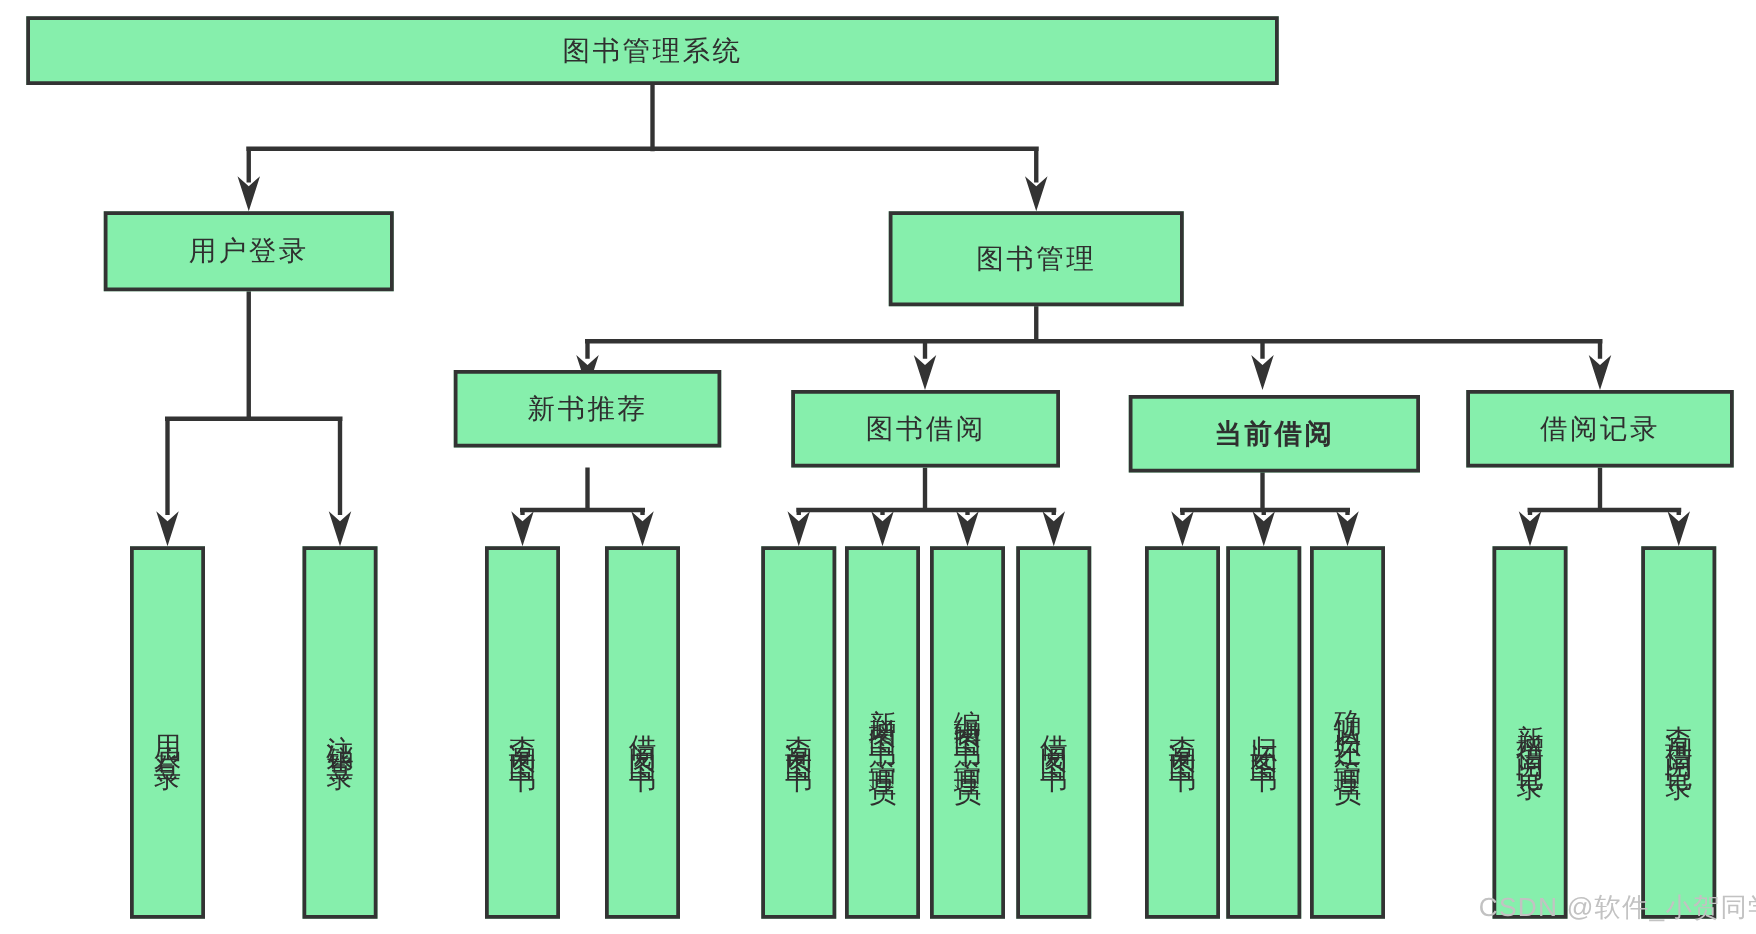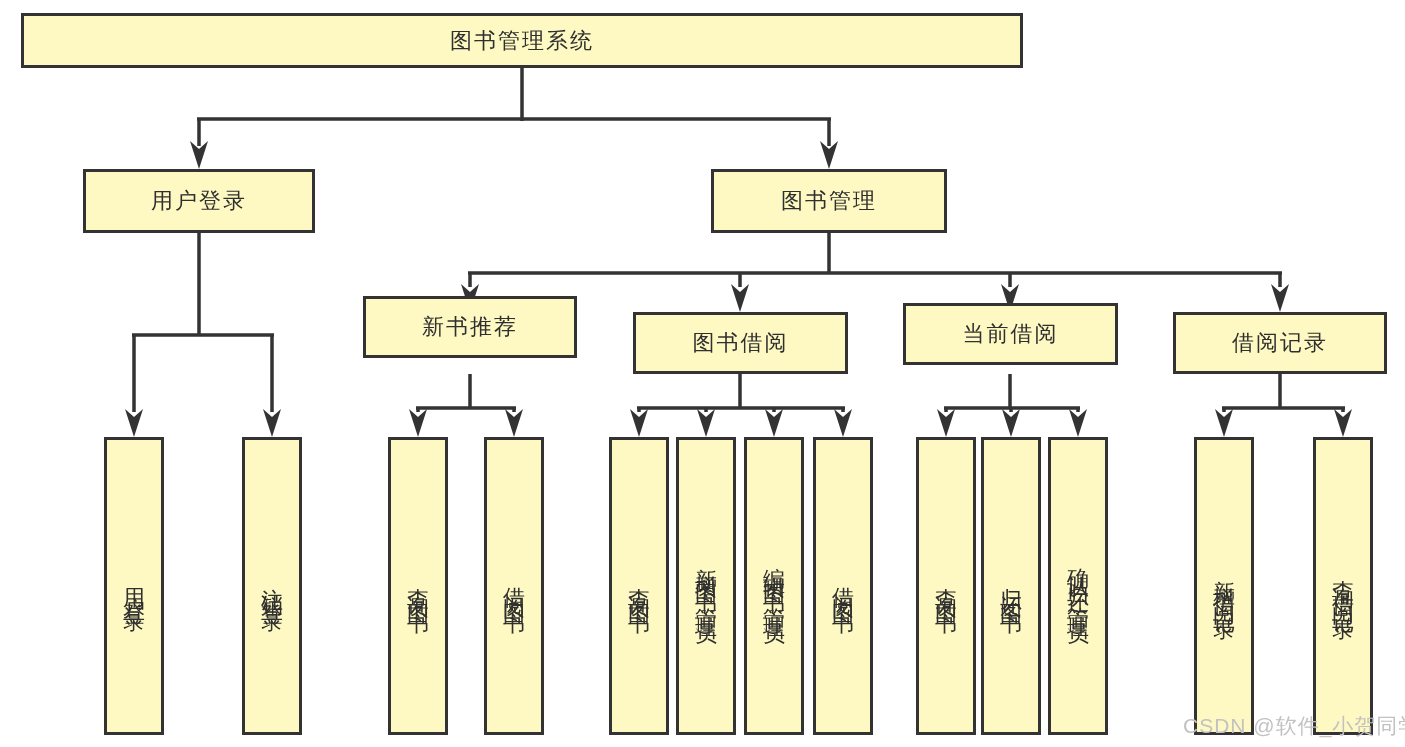--- a/index.html
+++ b/index.html
@@ -22,21 +22,21 @@
     fill: none;
   }
   .dart {
     fill: #333333;
     stroke: none;
   }
   .box {
     position: absolute;
     box-sizing: border-box;
     border: 3px solid #333333;
-    background: #fef9c3;
+    background: #86efac;
     display: flex;
     align-items: center;
     justify-content: center;
     color: #2f2f2f;
     font-size: 22px;
     letter-spacing: 2px;
     z-index: 2;
     white-space: nowrap;
   }
   .vbox span {
@@ -92,31 +92,31 @@
     <polygon class="dart" points="1334,409 1343,437 1352,409 1343,417"></polygon>
   </svg>
 
   <div class="box" style="left:21px; top:13px; width:1002px; height:55px;">
     <span>图书管理系统</span>
   </div>
 
   <div class="box" style="left:83px; top:169px; width:232px; height:64px;">
     <span>用户登录</span>
   </div>
-  <div class="box" style="left:711px; top:169px; width:236px; height:64px;font-family:Liberation Mono, monospace;">
+  <div class="box" style="left:711px; top:169px; width:236px; height:76px;font-family:Liberation Mono, monospace;">
     <span>图书管理</span>
   </div>
 
   <div class="box" style="left:363px; top:296px; width:214px; height:62px;">
     <span>新书推荐</span>
   </div>
   <div class="box" style="left:633px; top:312px; width:215px; height:62px;justify-content:center;">
     <span>图书借阅</span>
   </div>
-  <div class="box" style="left:903px; top:303px; width:215px; height:62px;">
+  <div class="box" style="left:903px; top:316px; width:233px; height:62px;font-weight:bold;">
     <span>当前借阅</span>
   </div>
   <div class="box" style="left:1173px; top:312px; width:214px; height:62px;">
     <span>借阅记录</span>
   </div>
 
   <div class="box vbox" style="left:104px; top:437px; width:60px; height:298px;">
     <span>用户登录</span>
   </div>
   <div class="box vbox" style="left:242px; top:437px; width:60px; height:298px;">

